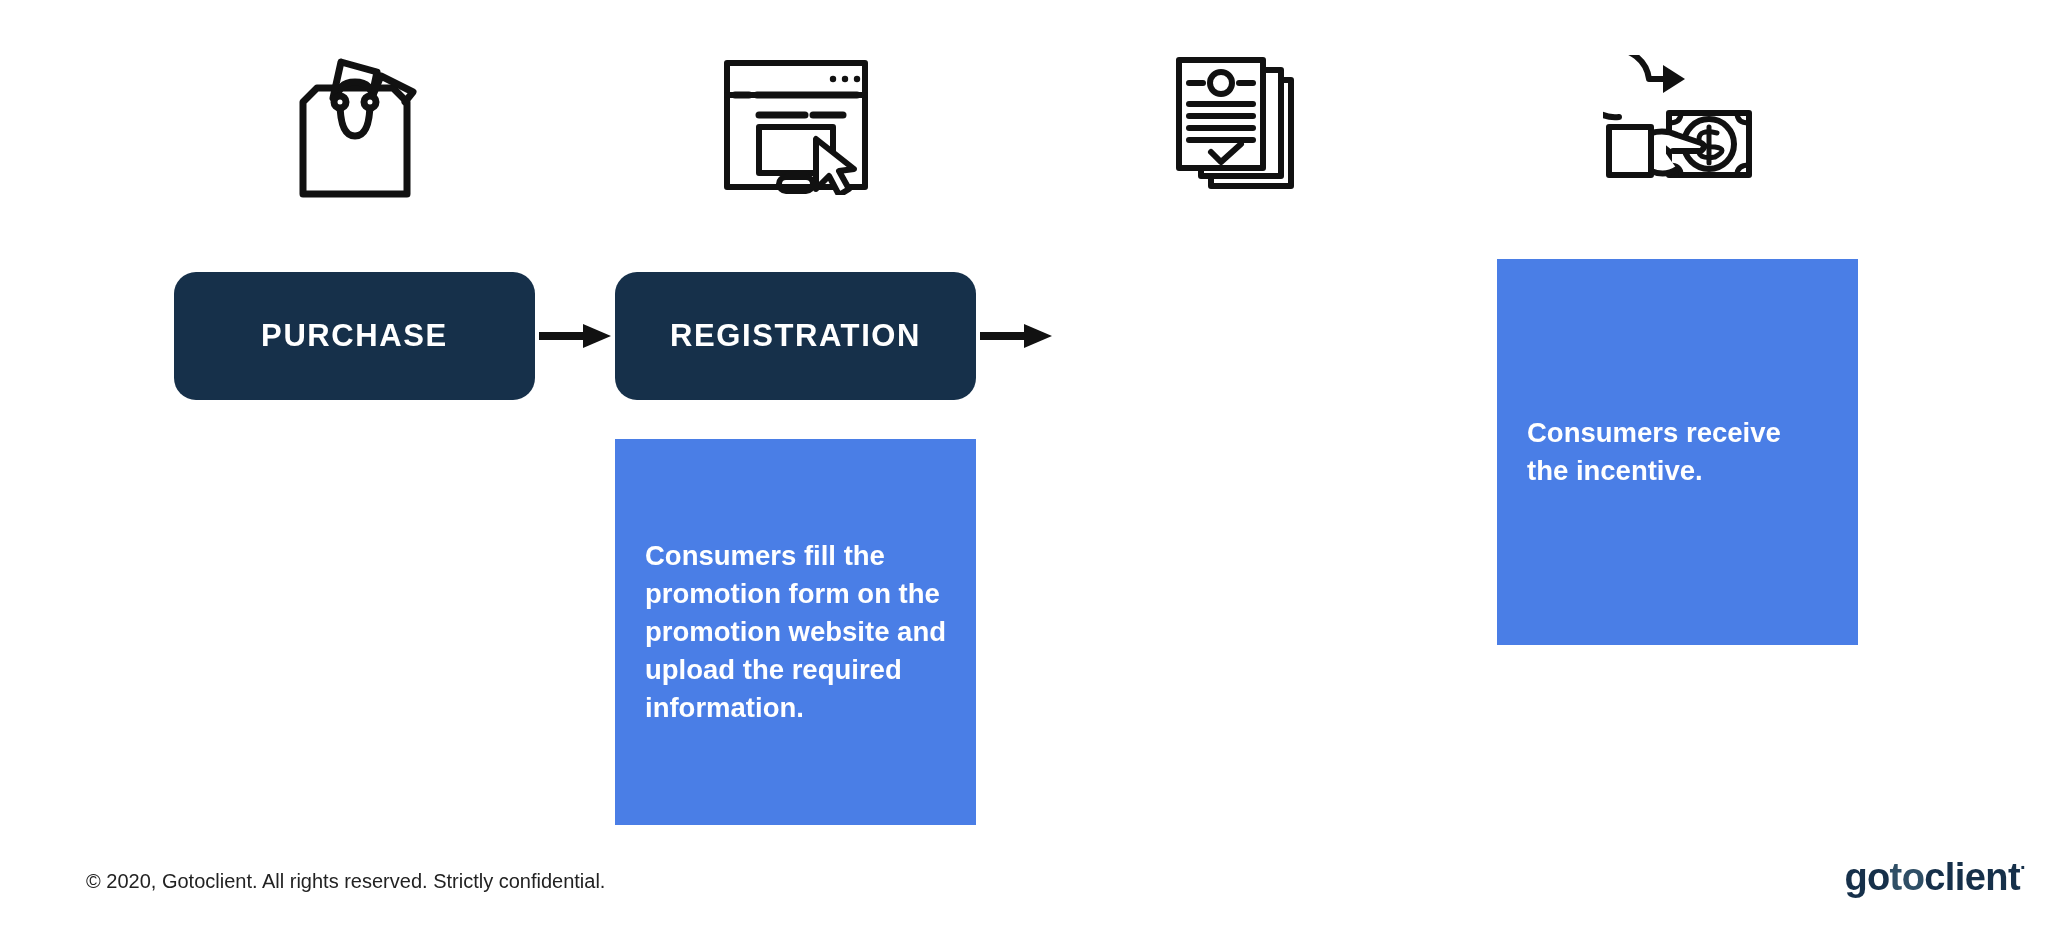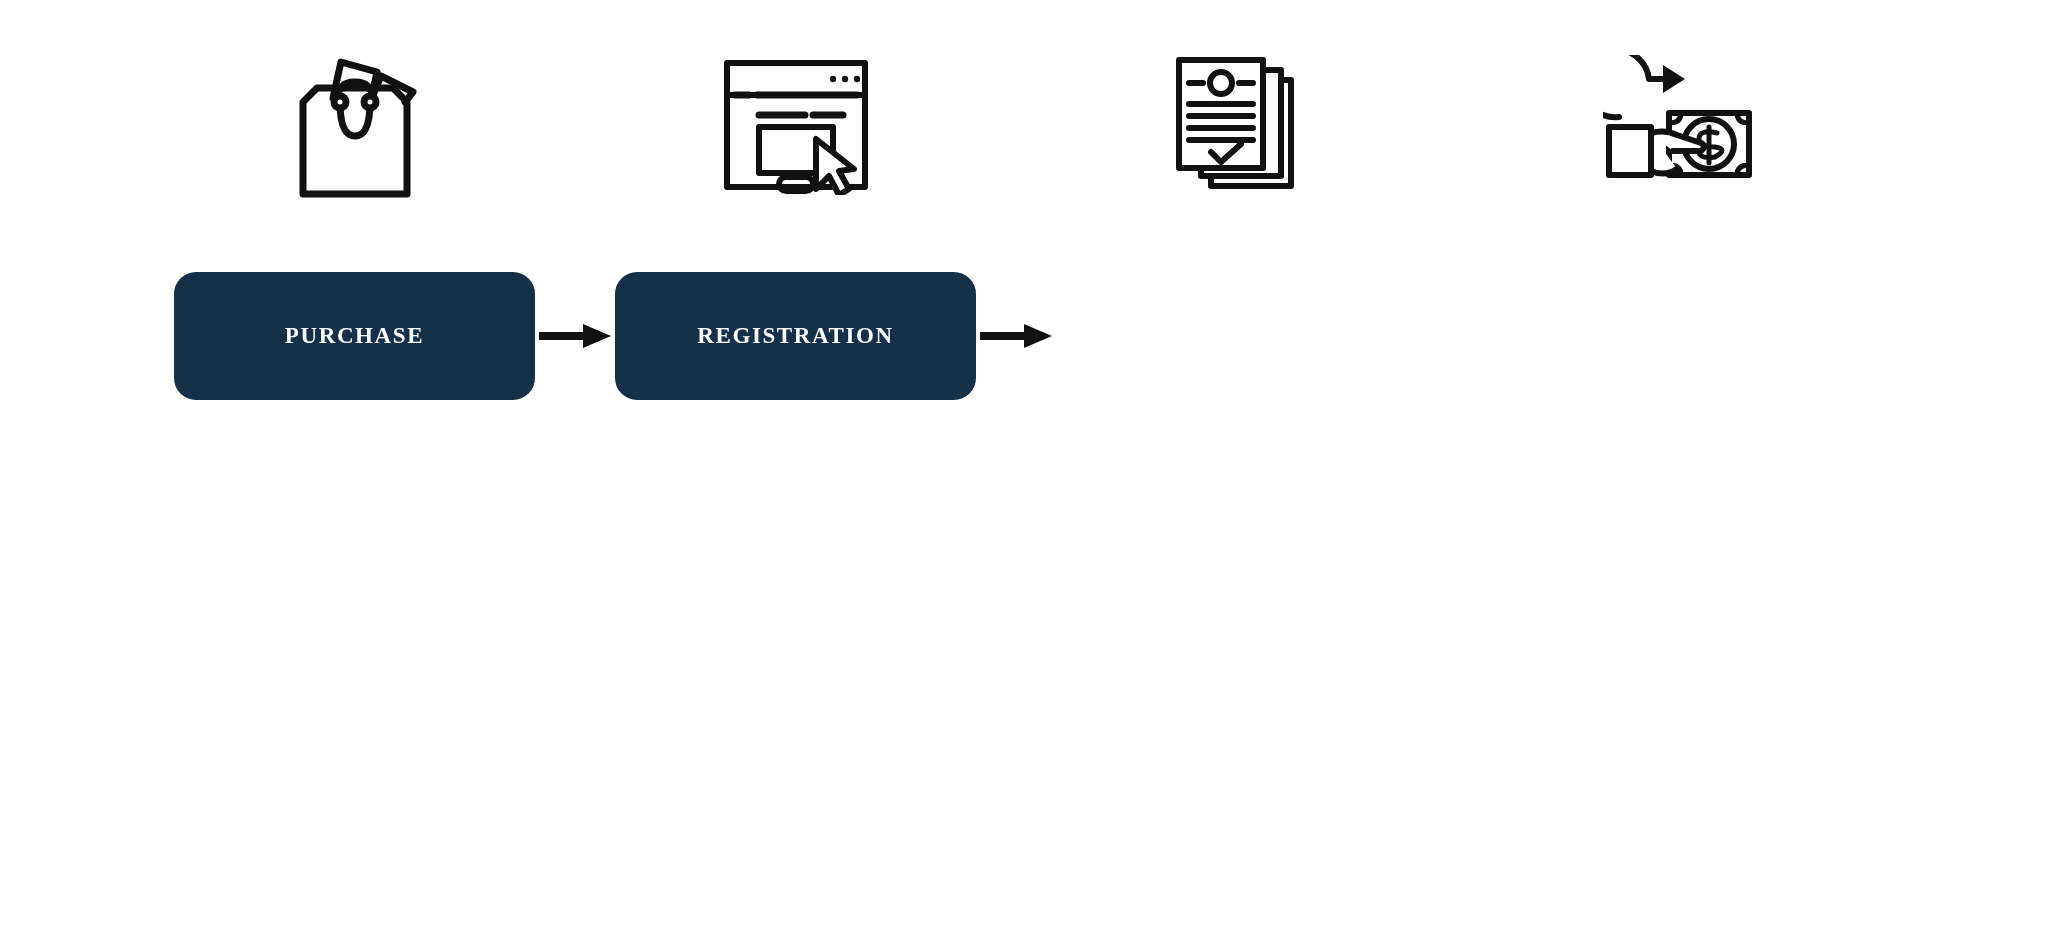--- a/index.html
+++ b/index.html
@@ -62,25 +62,25 @@
     height: 128px;
     background: #16304a;
     border-radius: 22px;
     display: flex;
     align-items: center;
     justify-content: center;
     box-sizing: border-box;
   }
   .pill-label {
     color: #ffffff;
-    font-size: 23px;
+    font-size: 31px;
     font-weight: bold;
     letter-spacing: 1.6px;
     text-transform: uppercase;
-    font-family: Liberation Serif, serif;
+    font-family: Liberation Sans, sans-serif;
   }
 
   
   .arrow {
     position: absolute;
     top: 50%;
     left: 100%;
     transform: translateY(-50%);
     width: 80px;
     height: 26px;
@@ -203,20 +203,23 @@
       <div class="pill-row">
         <div class="pill">
           <span class="pill-label">REGISTRATION</span>
         </div>
         <div class="arrow">
           <svg width="72" height="26" viewBox="0 0 72 26">
             <rect x="0" y="9" width="50" height="8" fill="#111"></rect>
             <polygon points="44,1 72,13 44,25" fill="#111"></polygon>
           </svg>
         </div>
+      </div>
+      <div class="panel">
+        <p><span>Consumers fill the </span><b>promotion form</b><span> on the </span><b>promotion website</b><span> and upload the </span><b>required information.</b></p>
       </div>
     </div>
 
     <div class="col">
       <div class="icon-cell">
         <svg width="140" height="150" viewBox="0 0 140 150" fill="none" stroke="#111" stroke-width="6" stroke-linejoin="round" stroke-linecap="round">
           <path d="M44 30 L124 30 L124 136 L44 136 Z" fill="#fff"></path>
           <path d="M34 20 L114 20 L114 126 L34 126 Z" fill="#fff"></path>
           <path d="M12 10 L96 10 L96 118 L12 118 Z" fill="#fff"></path>
           <circle cx="54" cy="33" r="11"></circle>
@@ -242,18 +245,27 @@
           <line x1="106" y1="72" x2="106" y2="108" stroke-width="5"></line>
           <path d="M66 68 Q78 68 78 58" stroke-width="5"></path>
           <path d="M146 68 Q134 68 134 58" stroke-width="5"></path>
           <path d="M66 110 Q78 110 78 120" stroke-width="5"></path>
           <path d="M146 110 Q134 110 134 120" stroke-width="5"></path>
           <rect x="6" y="72" width="42" height="48" fill="#fff"></rect>
           <path d="M48 78 Q62 74 74 80 L98 88 Q104 91 98 96 L70 96" fill="#fff"></path>
           <path d="M48 78 L48 116 Q62 122 74 114" fill="#fff"></path>
         </svg>
       </div>
+      <div class="panel">
+        <p><span>Consumers </span><b>receive the incentive.</b></p>
+      </div>
     </div>
 
   </div>
 
+  <div class="footer">
+    <div class="copyright">© 2020, Gotoclient. All rights reserved. Strictly confidential.</div>
+    <div class="logo">
+      <span>go</span><span class="lite">to</span><span>client</span><span class="tick">·</span>
+    </div>
+  </div>
 
 </div>
 
 </body></html>

